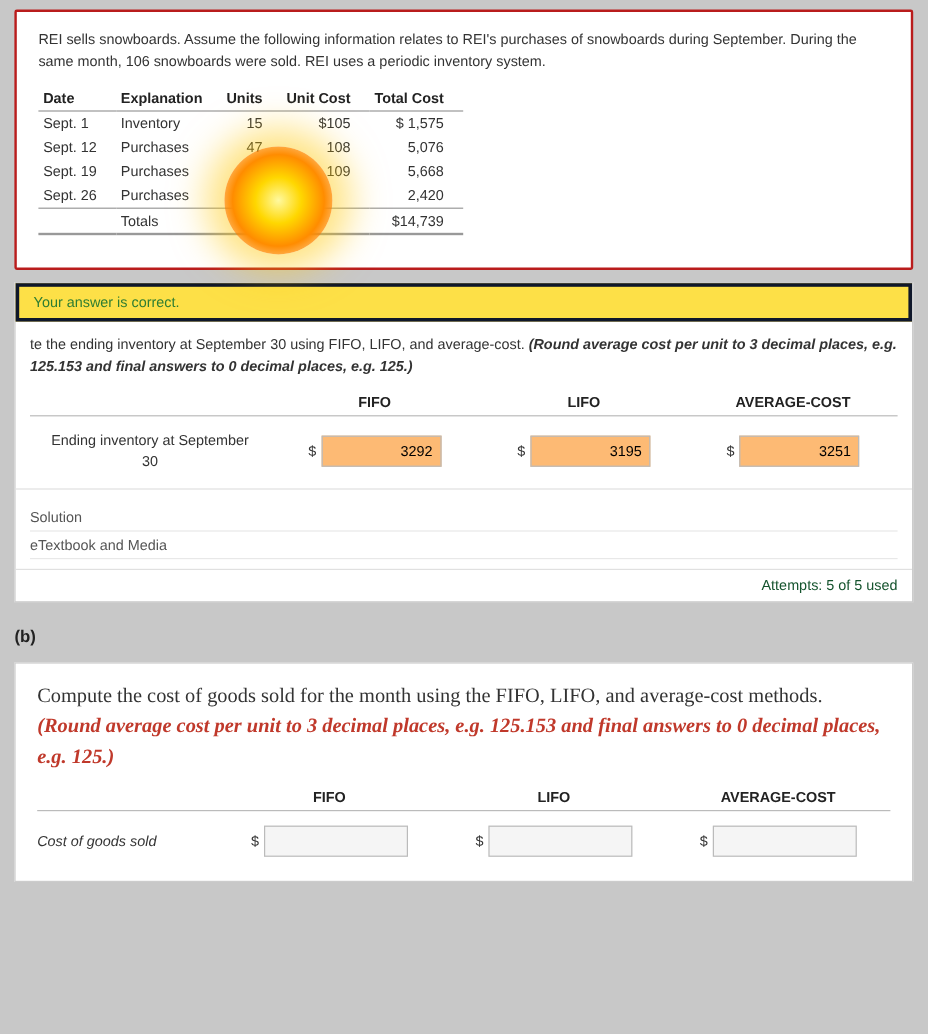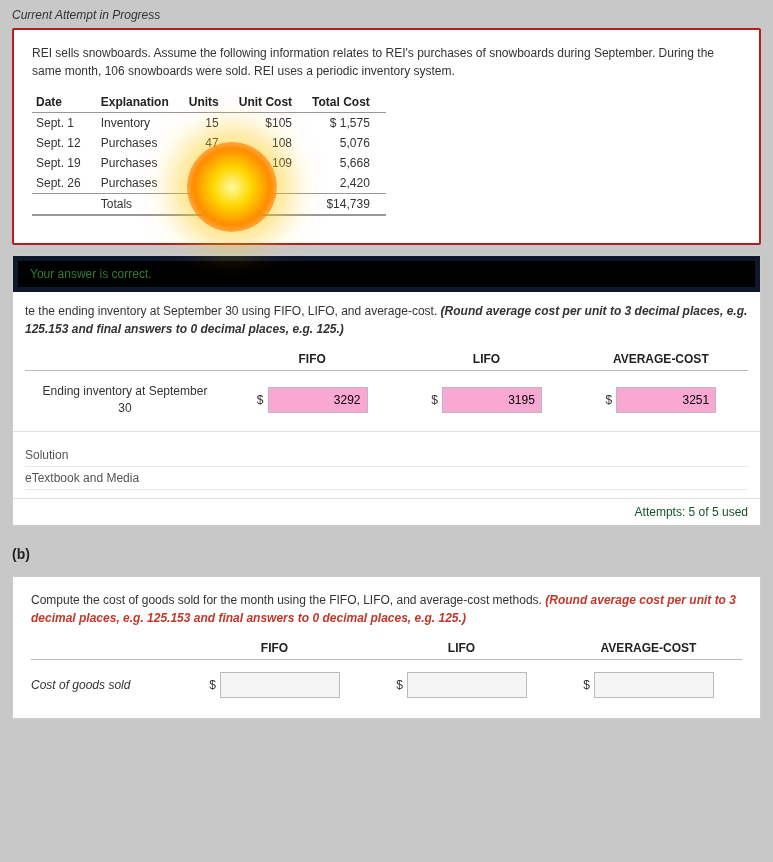--- a/index.html
+++ b/index.html
@@ -80,22 +80,22 @@
       z-index: 2;
     }
 
     
     .part-a-section {
       background: #fff;
       border: 1px solid #ccc;
       margin-bottom: 0;
     }
     .correct-banner {
-      background: #000000;
-      border: 5px solid #0f172a;
+      background: #fde047;
+      border: 3px solid #0f172a;
       padding: 6px 12px;
       font-size: 12px;
       color: #2e7d32;
       margin-bottom: 10px;
     }
     .instruction-text {
       font-size: 12px;
       color: #333;
       line-height: 1.5;
       margin-bottom: 14px;
@@ -149,21 +149,21 @@
       font-size: 12px;
       color: #333;
     }
     .answer-input {
       width: 100px;
       height: 26px;
       border: 1px solid #bbb;
       padding: 2px 6px;
       font-size: 12px;
       text-align: right;
-      background: #f9a8d4;
+      background: #fdba74;
     }
 
     .links-row {
       padding: 8px 12px;
       border-top: 1px solid #e0e0e0;
       margin-top: 8px;
     }
     .link-item {
       font-size: 12px;
       color: #555;
@@ -188,24 +188,25 @@
       font-weight: bold;
       color: #222;
       margin-bottom: 8px;
     }
     .part-b-card {
       background: #fff;
       border: 1px solid #ccc;
       padding: 14px 18px;
     }
     .part-b-instruction {
-      font-size: 12px;
+      font-size: 17px;
       color: #333;
       line-height: 1.5;
       margin-bottom: 14px;
+      font-family: Liberation Serif, serif;
     }
     .part-b-instruction em {
       font-weight: bold;
       font-style: italic;
       color: #c0392b;
     }
     .part-b-answer-wrapper {
       padding: 0;
     }
     .part-b-header-row {
@@ -250,21 +251,20 @@
       font-size: 12px;
       text-align: right;
       background: #f5f5f5;
     }
   </style>
 </head>
 <body>
 
 <div class="page-wrapper">
 
-  <div class="current-attempt-label">Current Attempt in Progress</div>
 
   <div class="main-card">
     <div class="intro-text">REI sells snowboards. Assume the following information relates to REI's purchases of snowboards during September. During the same month, 106 snowboards were sold. REI uses a periodic inventory system.</div>
 
     <div class="table-container">
       <table class="data-table">
         <thead>
           <tr>
             <th>Date</th>
             <th>Explanation</th>

